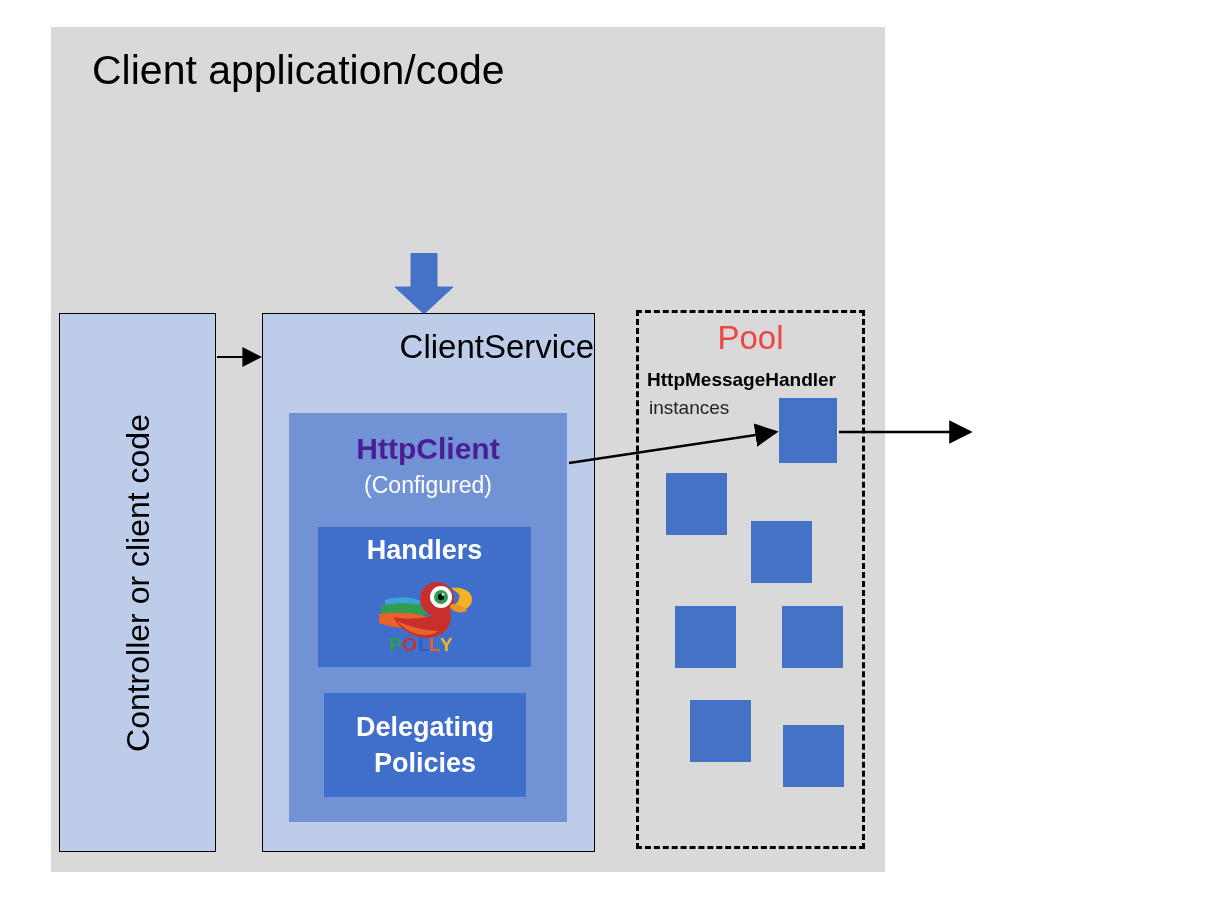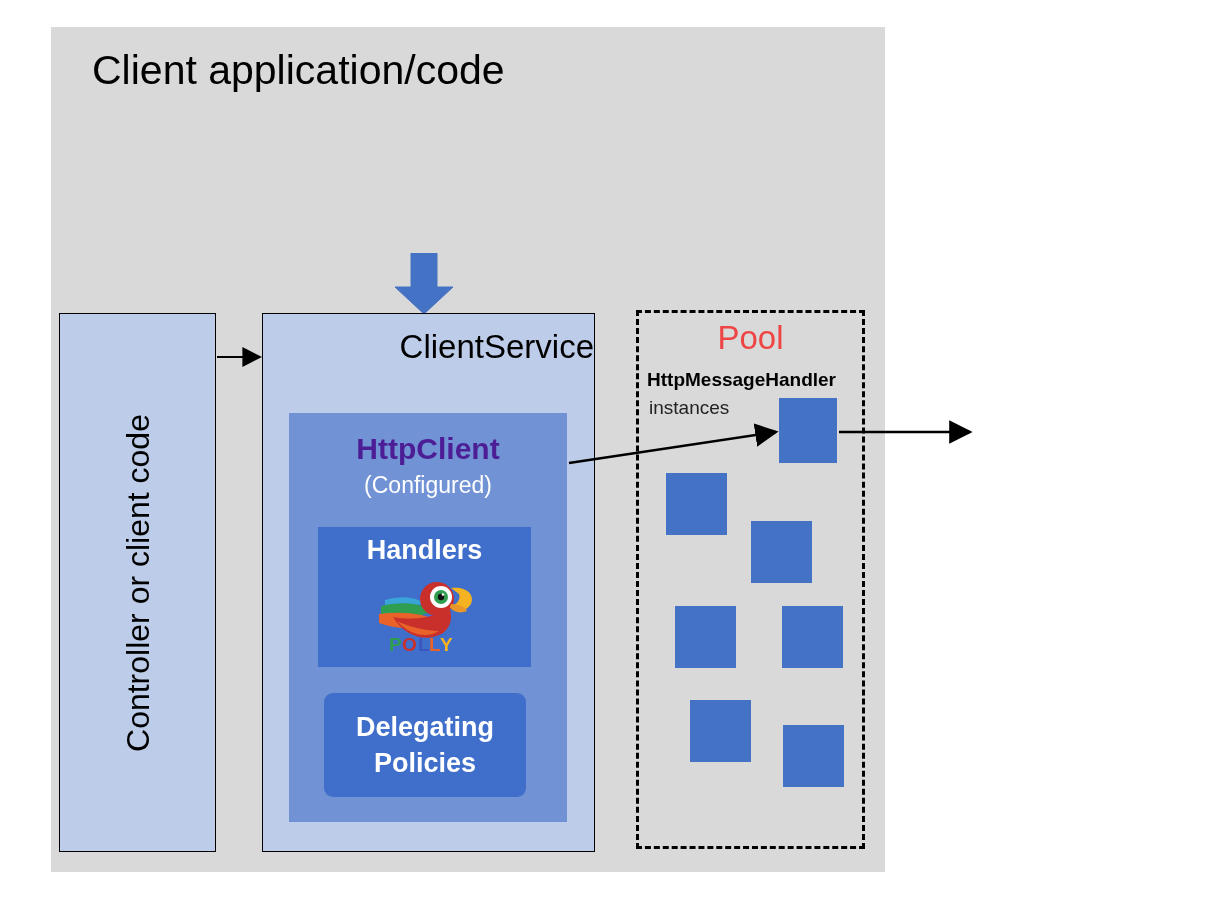--- a/index.html
+++ b/index.html
@@ -184,21 +184,20 @@
   #handlers-box {
     left: 300px;
     top: 693px;
     width: 202px;
     height: 104px;
     background: #3f6fcb;
     display: flex;
     flex-direction: column;
     align-items: center;
     justify-content: center;
-    border-radius: 9px;
   }
   #handlers-box .line {
     font-size: 27px;
     font-weight: bold;
     color: #ffffff;
     line-height: 1.35;
   }
 
   
   #pool-box {

